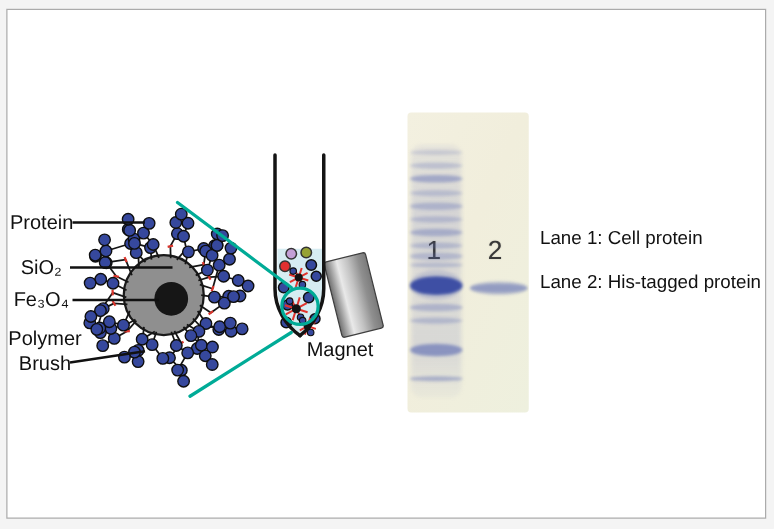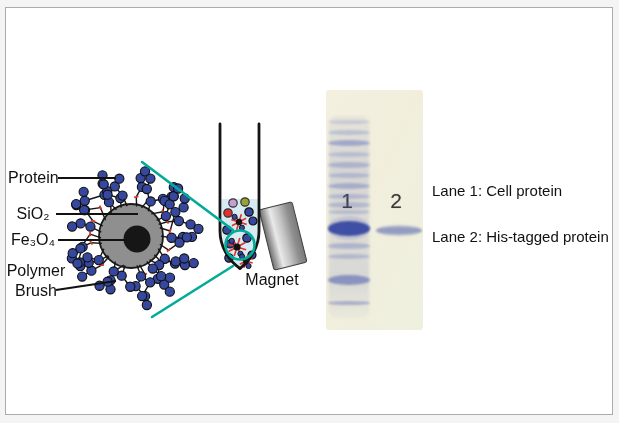--- a/index.html
+++ b/index.html
@@ -14,21 +14,21 @@
   .lane1-smear{position:absolute;left:3px;top:26px;width:40px;height:202px;border-radius:8px;
        background:linear-gradient(180deg,rgba(120,128,190,0.10) 0%,rgba(110,120,185,0.22) 28%,rgba(110,120,185,0.15) 55%,rgba(115,125,188,0.20) 80%,rgba(120,130,190,0.05) 100%);
        filter:blur(1.5px);}
   .gel-band{position:absolute;border-radius:50%;filter:blur(1.2px);}
   .gel-num{position:absolute;width:22px;top:99px;text-align:center;font-size:21px;color:#383838;
        text-shadow:0 0 1px rgba(40,40,40,0.35);}
   .gel-num.n1{left:10px;}
   .gel-num.n2{left:59px;}
   .caption{position:absolute;left:432px;font-size:15px;color:#111111;white-space:nowrap;}
   .caption.l1{top:182px;}
-  .caption.l2{top:228px;}
+  .caption.l2{top:217px;}
 </style>
 </head>
 <body>
 
 <div class="stage">
   <div class="frame"></div>
 
   <svg class="schematic" width="619" height="423" viewBox="0 0 619 423">
     <defs>
       <linearGradient id="mgrad" x1="0" y1="0" x2="1" y2="0">

